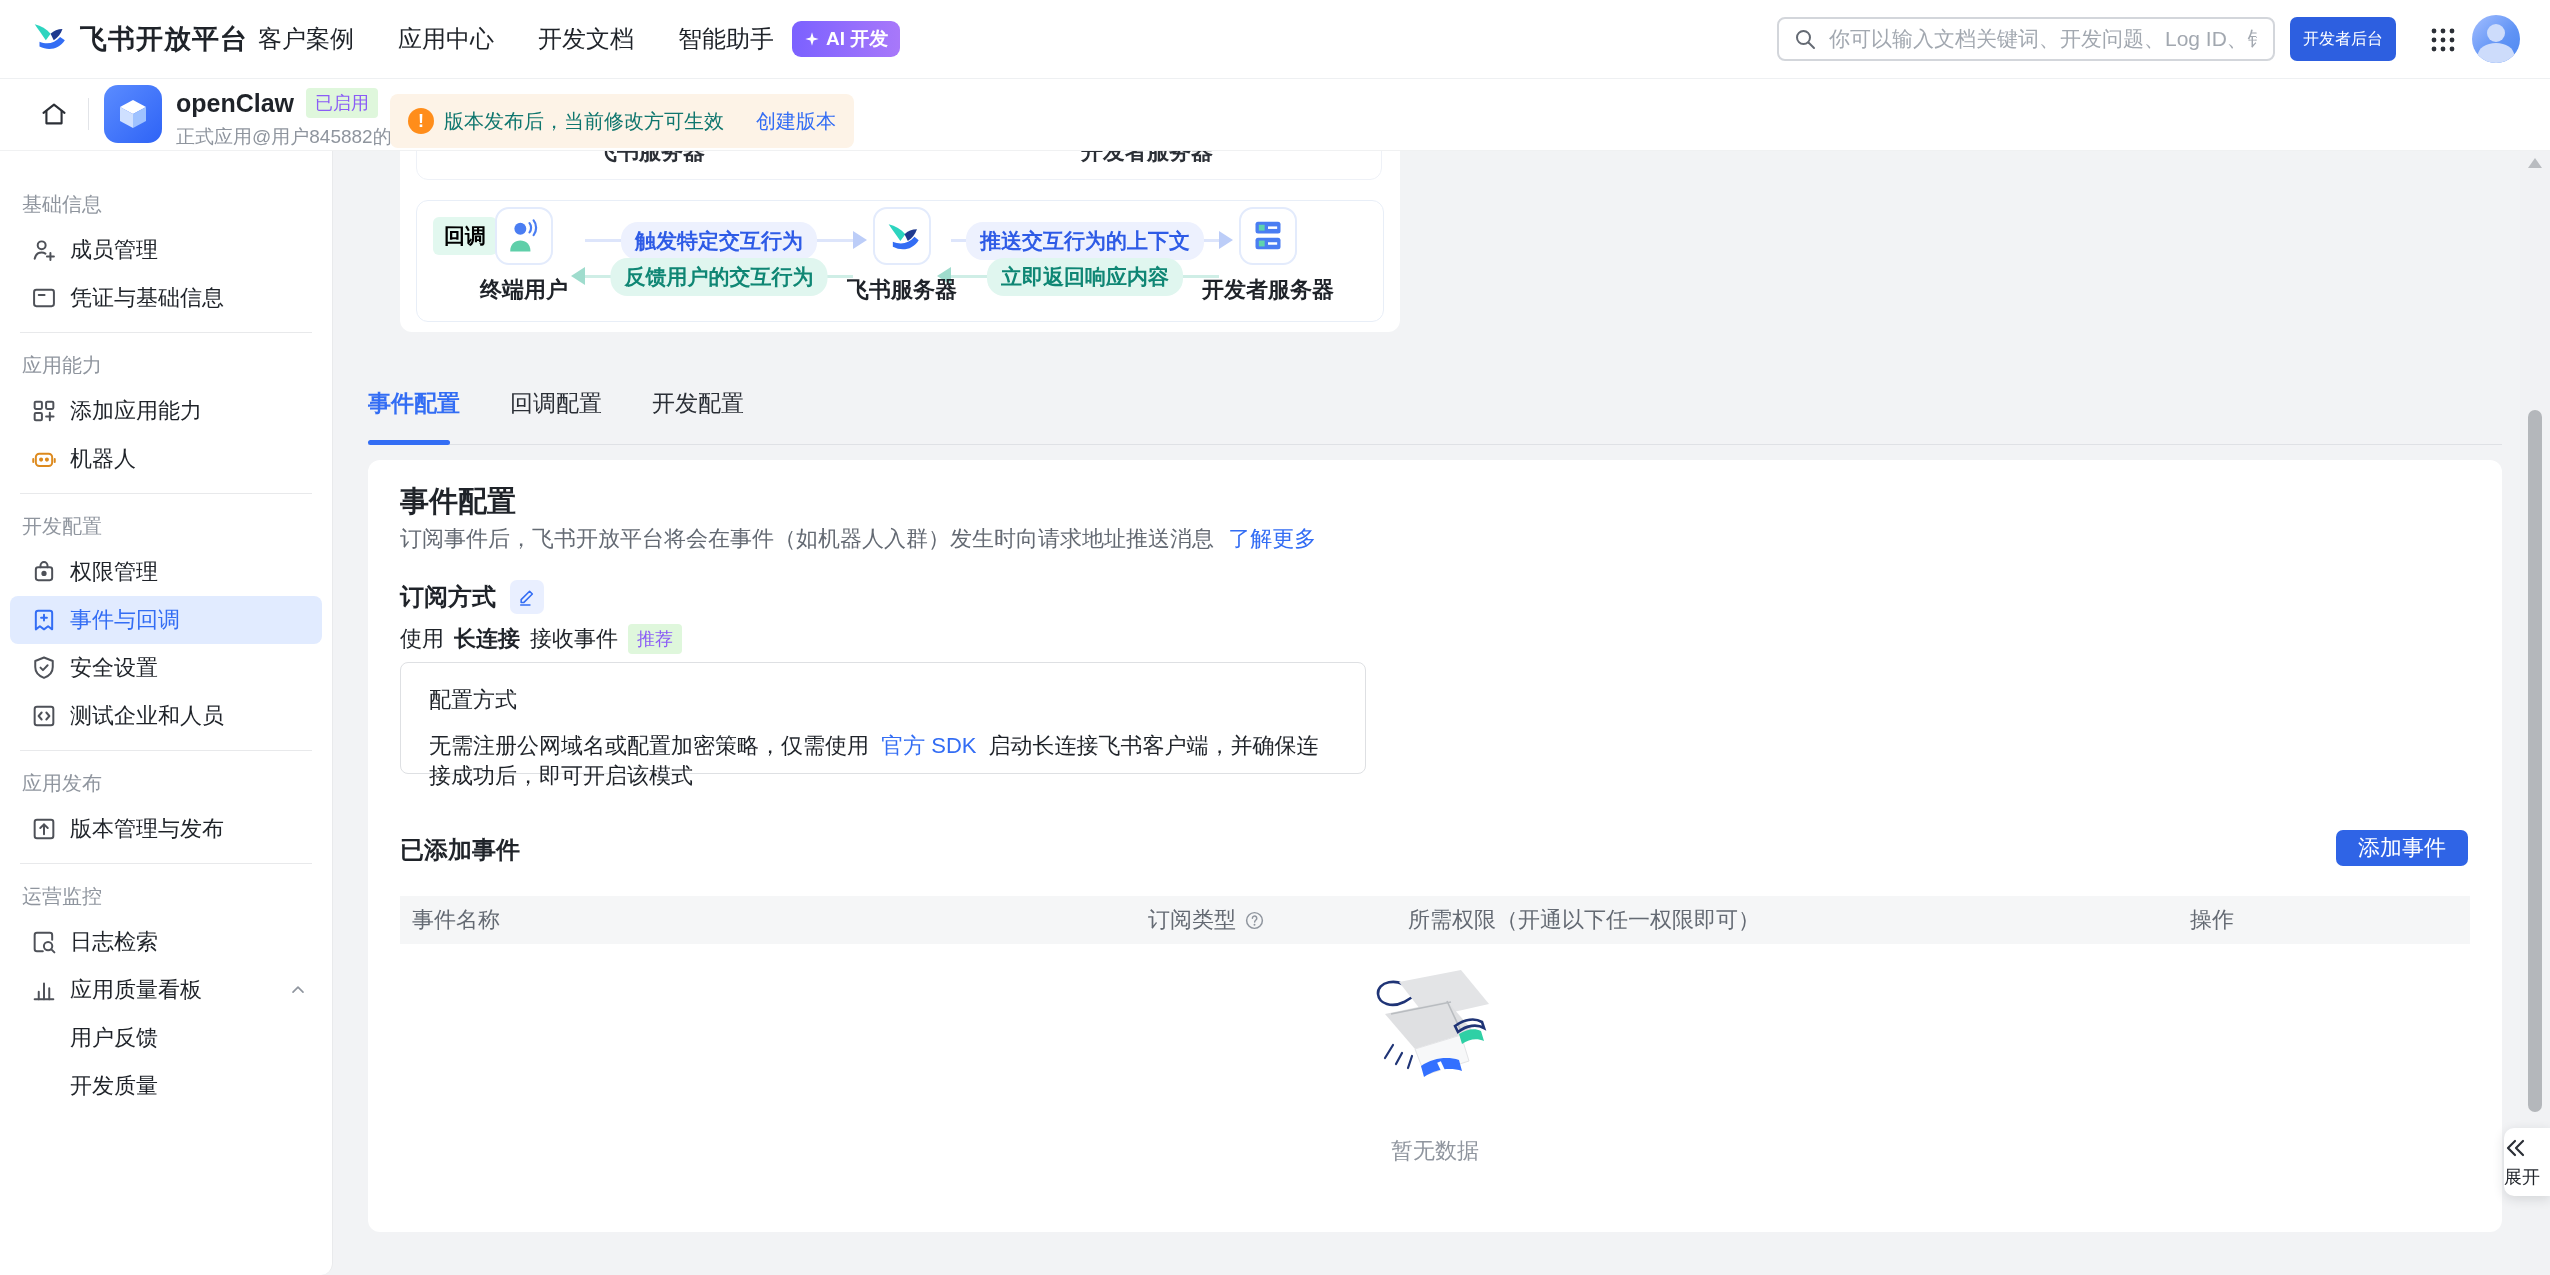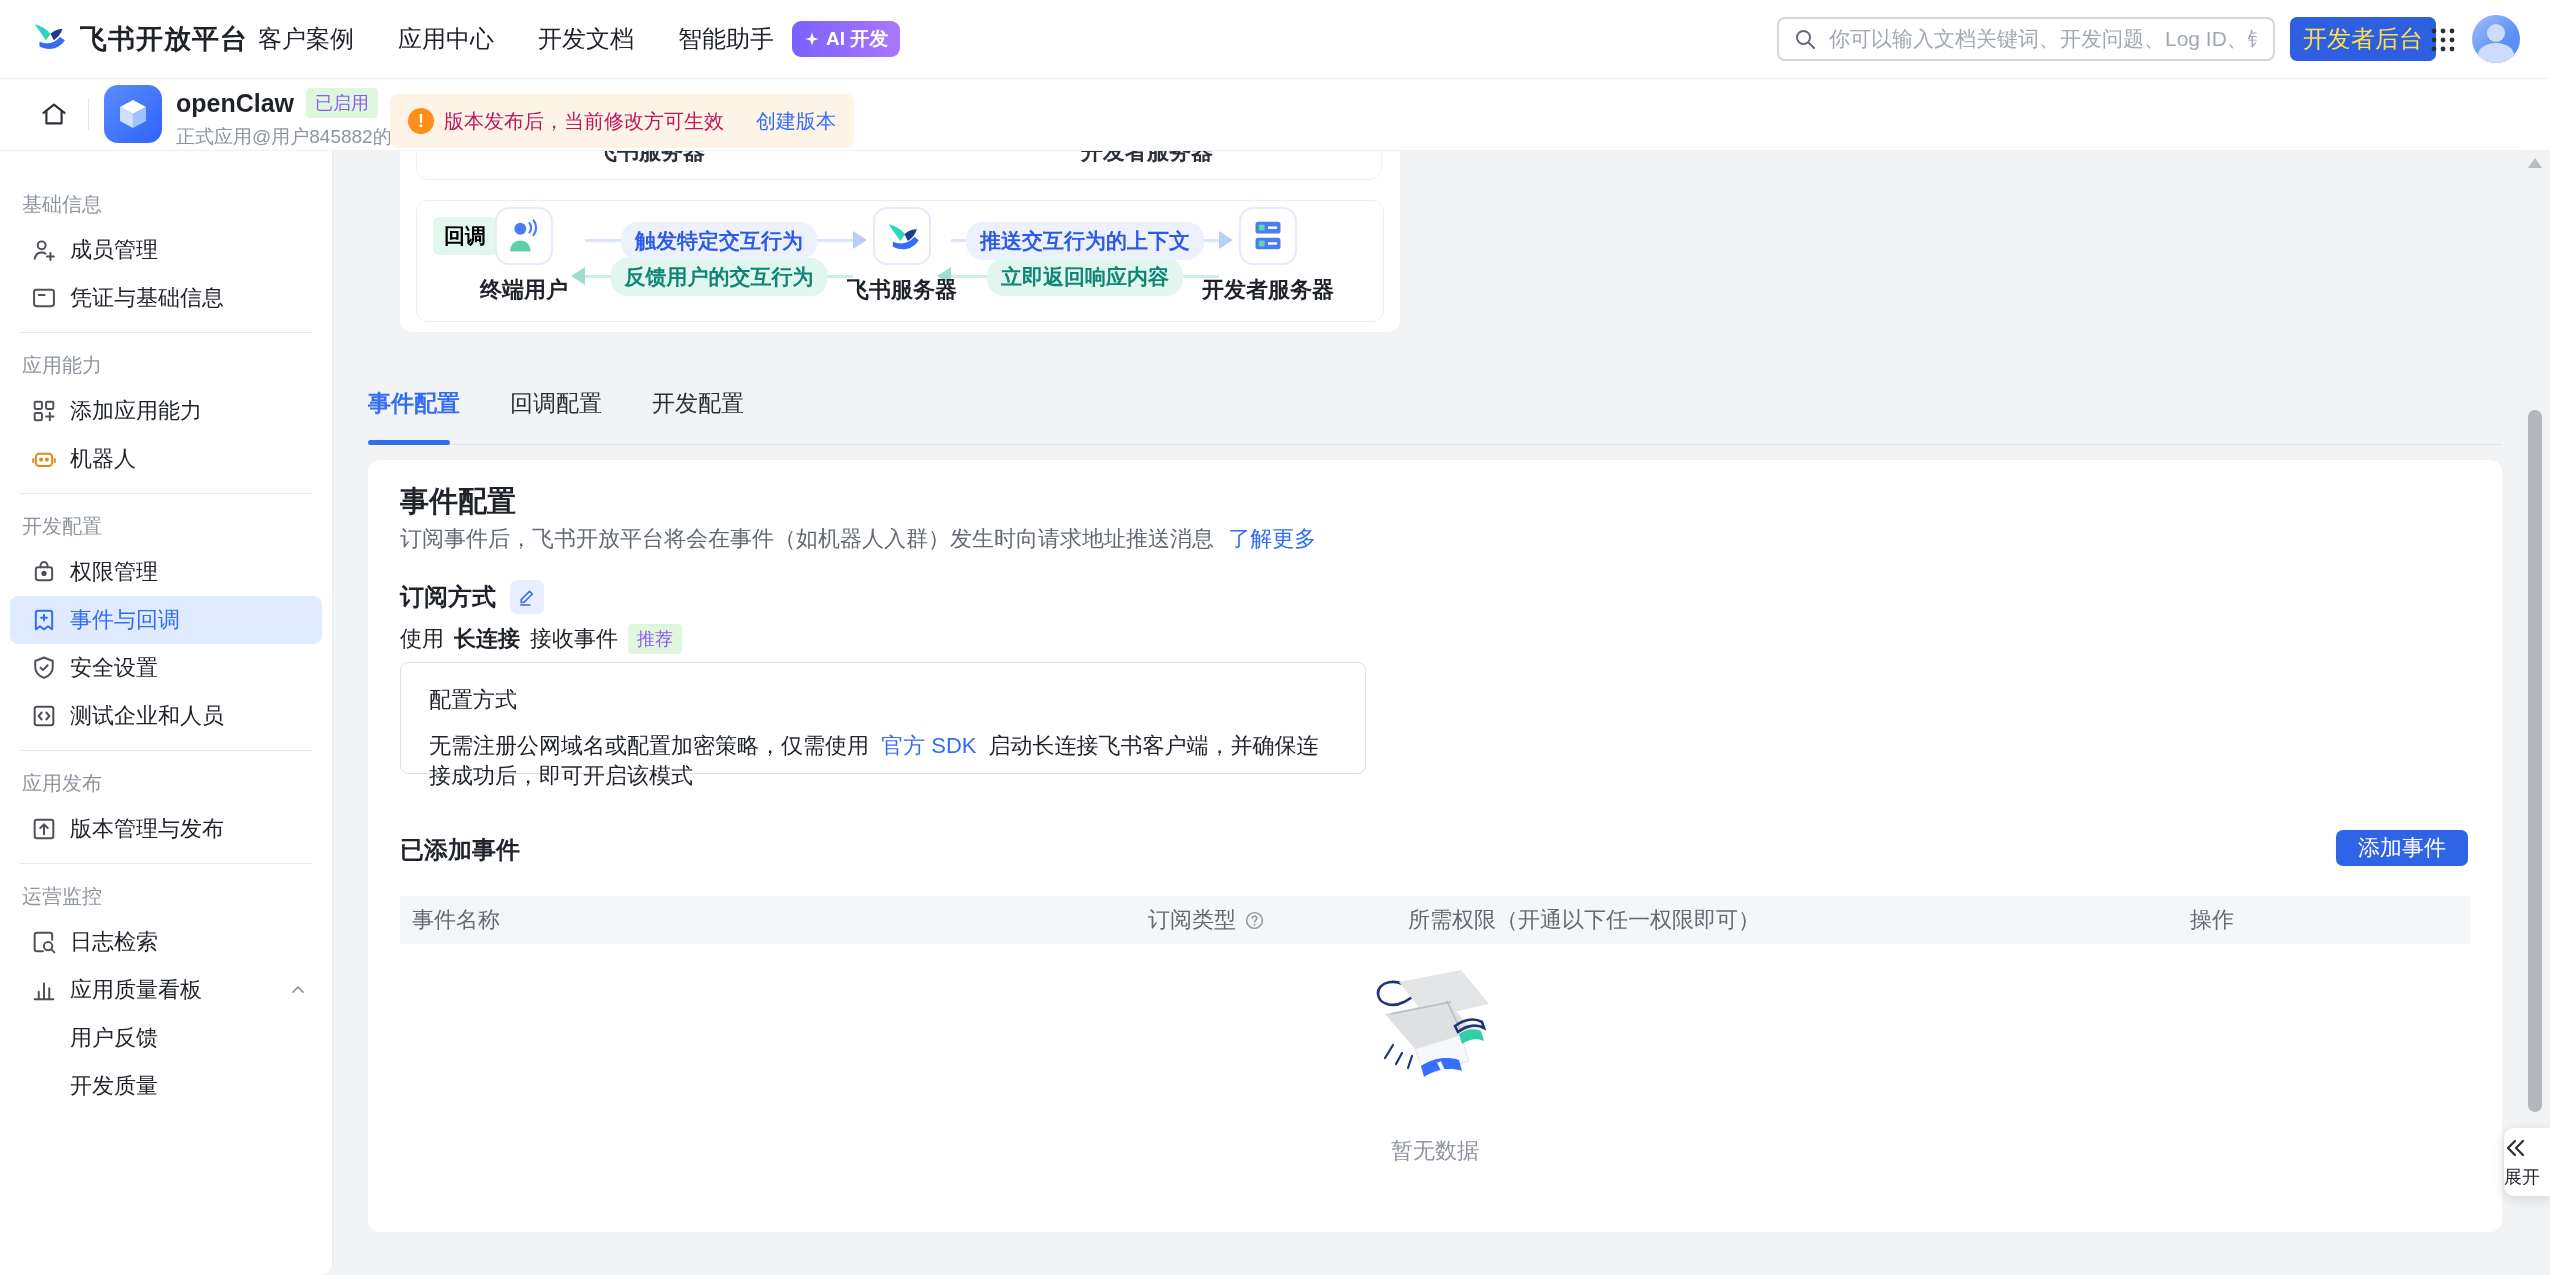--- a/index.html
+++ b/index.html
@@ -11,39 +11,39 @@
   .logo-text{font-size:27px;font-weight:bold;letter-spacing:1px;}
   .nav-menu{position:absolute;left:258px;top:0;height:78px;display:flex;align-items:center;gap:44px;font-size:24px;}
   .nav-item{cursor:pointer;white-space:nowrap;}
   .ai-badge{display:inline-flex;align-items:center;gap:6px;margin-left:-26px;padding:5px 12px;border-radius:9px;
     background:linear-gradient(90deg,#7b61ff,#a878fa);color:#fff;font-size:19px;font-weight:bold;}
   .search{position:absolute;left:1777px;top:17px;width:498px;height:44px;box-sizing:border-box;border:2px solid #d3d6db;
     border-radius:8px;background:#fff;display:flex;align-items:center;gap:10px;padding:0 14px;}
   .search input{border:none;outline:none;flex:1;font-size:21px;color:#1f2329;background:transparent;font-family:inherit;}
   .search input::placeholder{color:#a2a8b0;}
   .console-btn{position:absolute;left:2290px;top:17px;height:44px;padding:0 13px;background:#2d5fe0;border-radius:7px;
-    color:#fde047;font-size:24px;display:flex;align-items:center;cursor:pointer;white-space:nowrap;}
+    color:#ffffff;font-size:16px;display:flex;align-items:center;cursor:pointer;white-space:nowrap;}
   .grid-icon{position:absolute;left:2430px;top:27px;cursor:pointer;}
   .avatar{position:absolute;left:2472px;top:15px;width:48px;height:48px;border-radius:50%;
     background:linear-gradient(135deg,#a3beff 0%,#5f93f5 60%,#4f8af2 100%);overflow:hidden;cursor:pointer;}
   .avatar .av-head{position:absolute;left:15px;top:9px;width:18px;height:18px;border-radius:50%;background:#cddcfb;}
   .avatar .av-body{position:absolute;left:6px;top:28px;width:36px;height:24px;border-radius:50%;background:#cddcfb;}
   
   .apphdr{position:absolute;left:0;top:78px;width:2550px;height:72px;background:#fff;border-bottom:1px solid #f0f1f2;z-index:20;}
   .home-btn{position:absolute;left:30px;top:12px;width:48px;height:48px;border-radius:8px;display:flex;align-items:center;justify-content:center;cursor:pointer;}
   .vdiv{position:absolute;left:88px;top:20px;width:1px;height:32px;background:#e2e4e8;}
   .app-icon{position:absolute;left:104px;top:7px;width:58px;height:58px;border-radius:14px;
     background:linear-gradient(135deg,#5b8cff,#2e63f6);display:flex;align-items:center;justify-content:center;}
   .app-name-row{position:absolute;left:176px;top:10px;display:flex;align-items:center;gap:12px;}
   .app-name{font-size:25px;font-weight:600;}
   .badge-green{background:#dff7dc;color:#8b5cf6;font-size:18px;padding:3px 9px;border-radius:4px;white-space:nowrap;}
   .app-org{position:absolute;left:176px;top:46px;font-size:19px;color:#8f959e;}
   .notice{position:absolute;left:390px;top:16px;height:54px;background:#fdf3e7;border-radius:8px;display:flex;align-items:center;gap:10px;padding:0 18px;}
   .warn-ic{width:26px;height:26px;border-radius:50%;background:#ff8d1a;color:#fff;font-size:18px;font-weight:bold;display:flex;align-items:center;justify-content:center;flex:none;}
-  .notice-text{font-size:20px;color:#be185d;white-space:nowrap;}
+  .notice-text{font-size:20px;color:#0f766e;white-space:nowrap;}
   .notice-link{font-size:20px;color:#336df4;margin-left:22px;cursor:pointer;white-space:nowrap;}
   
   .sidebar{position:absolute;left:0;top:150px;width:333px;bottom:0;background:#fff;border-right:1px solid #e9eaec;
     border-radius:0 0 12px 0;box-sizing:border-box;padding-top:32px;z-index:10;}
   .sb-section{height:44px;display:flex;align-items:center;padding-left:22px;font-size:20px;color:#8f959e;}
   .sb-item{height:48px;display:flex;align-items:center;margin:0 10px;padding-left:20px;padding-right:14px;gap:12px;
     border-radius:8px;font-size:22px;color:#1f2329;cursor:pointer;}
   .sb-item .ic{display:flex;align-items:center;justify-content:center;width:28px;height:28px;color:#4e5158;flex:none;}
   .sb-item.active{background:#e1ebff;color:#336df4;}
   .sb-item.active .ic{color:#336df4;}

